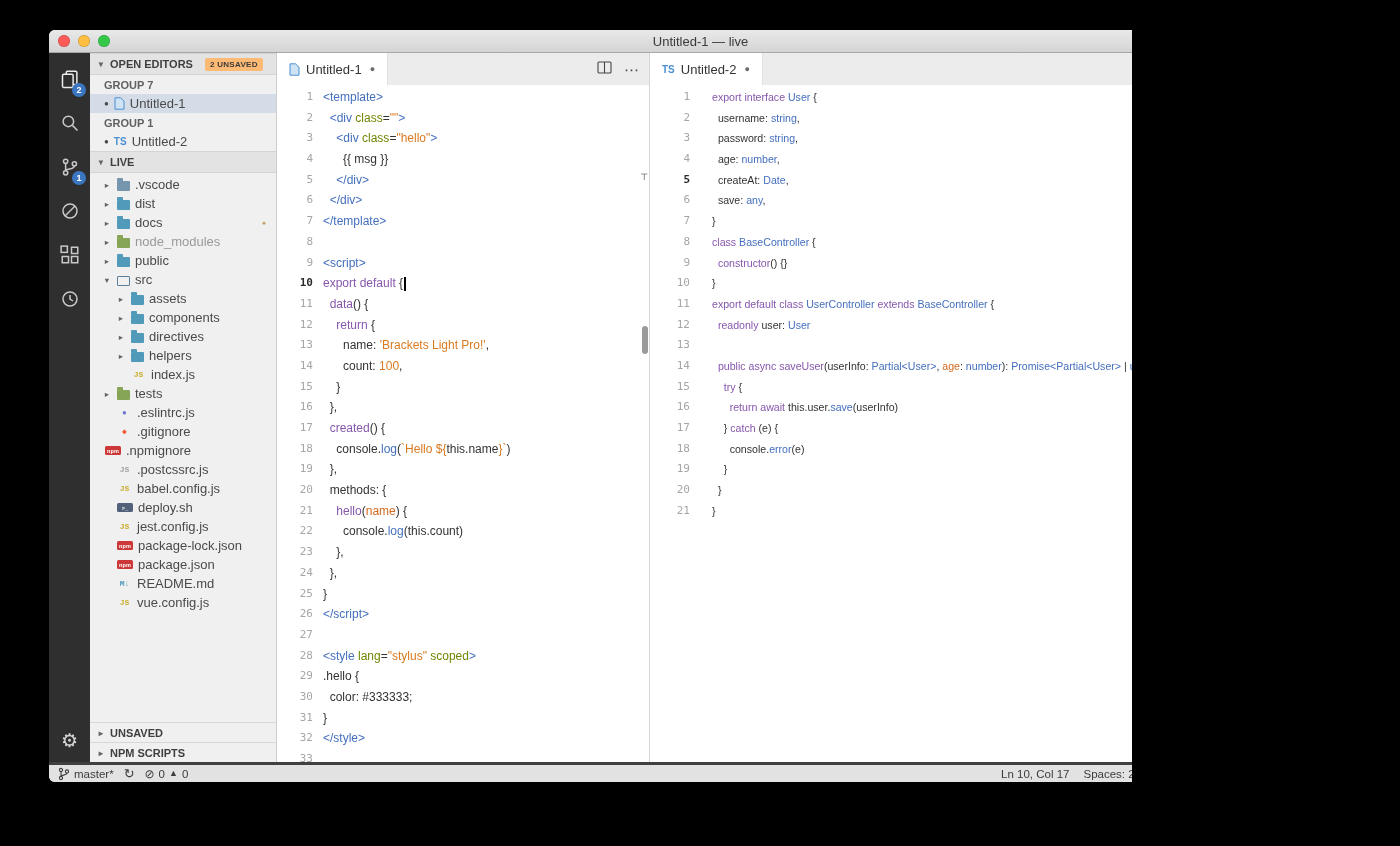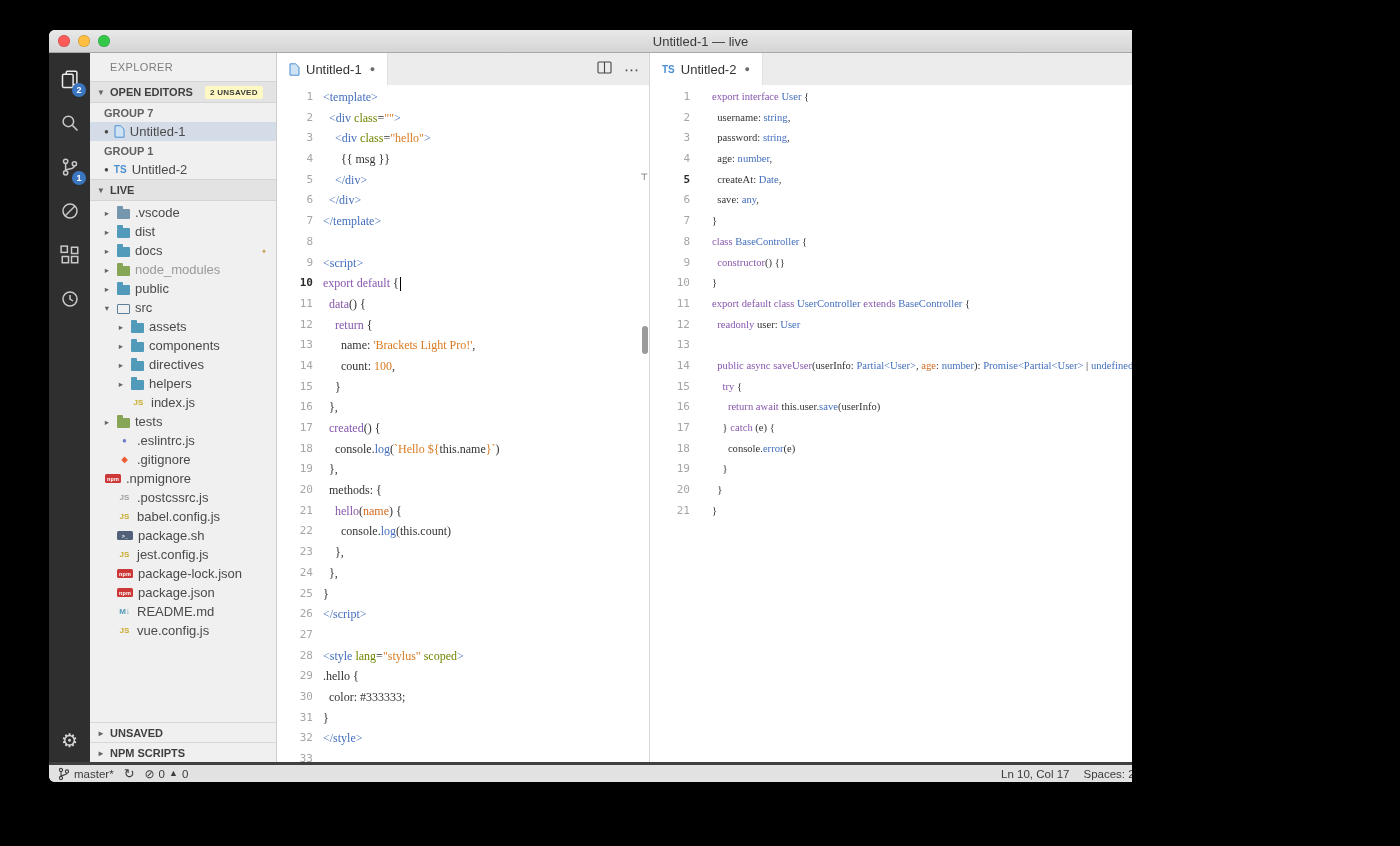--- a/index.html
+++ b/index.html
@@ -29,36 +29,36 @@
   .gear{font-size:19px;color:#d8d8d8;line-height:1;}
   
   .sidebar{flex:0 0 187px;box-sizing:border-box;background:#f0f0f0;border-right:1px solid #cccccc;
            display:flex;flex-direction:column;font-size:13px;color:#4a4a4a;min-height:0;overflow:hidden;}
   .explorer-title{flex:0 0 28px;display:flex;align-items:center;padding-left:20px;font-size:11px;
                   color:#7d7d7d;letter-spacing:.4px;}
   .section-header{flex:0 0 20px;display:flex;align-items:center;font-size:11px;font-weight:bold;color:#3f3f3f;
                   background:#e3e3e3;border-top:1px solid #d4d4d4;border-bottom:1px solid #d4d4d4;
                   padding-left:6px;gap:4px;}
   .chev{display:inline-block;width:10px;flex:0 0 10px;text-align:center;font-size:8.5px;color:#666;}
-  .pill-badge{margin-left:8px;background:#fef9c3;color:#3a3a3a;font-size:8px;font-weight:bold;
+  .pill-badge{margin-left:8px;background:#fdba74;color:#3a3a3a;font-size:8px;font-weight:bold;
               padding:2px 5px;border-radius:2px;letter-spacing:.3px;}
   .group-label{height:19px;display:flex;align-items:center;padding-left:14px;font-size:11px;
                font-weight:bold;color:#606060;}
   .oe-row{height:19px;display:flex;align-items:center;padding-left:14px;gap:5px;white-space:nowrap;}
   .oe-row.selected{background:#d4dce7;}
   .dirty-dot{font-size:8px;color:#4a4a4a;line-height:1;}
   .ts-ic{color:#4a90d2;font-weight:bold;font-size:10px;}
   .tree{flex:1 1 auto;overflow:hidden;padding-top:2px;}
   .tree-row{height:19px;display:flex;align-items:center;gap:5px;white-space:nowrap;}
   .folder-ic{width:13px;height:10px;flex:0 0 13px;border-radius:1px;position:relative;margin-top:2px;}
   .folder-ic::before{content:"";position:absolute;top:-3px;left:0;width:6px;height:3px;
                      border-radius:1px 1px 0 0;background:inherit;}
   .folder-ic.open{background:transparent;border:1.5px solid;box-sizing:border-box;}
   .folder-ic.open::before{display:none;}
-  .glyph-ic{width:15px;flex:0 0 15px;text-align:center;font-weight:bold;font-size:8px;line-height:1;}
+  .glyph-ic{width:15px;flex:0 0 15px;text-align:center;font-weight:bold;font-size:8px;line-height:1;font-family:Liberation Mono, monospace;}
   .pill-ic{width:16px;flex:0 0 16px;height:9px;border-radius:1.5px;color:#fff;font-size:5.5px;font-weight:bold;
            display:flex;align-items:center;justify-content:center;letter-spacing:.2px;}
   .tree-label{color:#4a4a4a;}
   .tree-label.muted{color:#9a9a9a;}
   .tree-dot{margin-left:auto;margin-right:10px;font-size:7px;line-height:1;}
   .bottom-sections{margin-top:auto;}
   .bottom-header{height:19px;border-top:1px solid #d8d8d8;display:flex;align-items:center;
                  font-size:11px;font-weight:bold;color:#3f3f3f;padding-left:6px;gap:4px;background:#f0f0f0;}
   
   .editors{flex:1;display:flex;min-width:0;background:#fff;}
@@ -71,21 +71,21 @@
   .tab-dirty{font-size:9px;color:var(--c-tab_dirty);margin-left:2px;}
   .tab-actions{margin-left:auto;display:flex;align-items:center;gap:12px;padding-right:10px;}
   .ellipsis{font-size:15px;color:#454545;line-height:1;}
   .split-ic svg{stroke:#454545;fill:none;stroke-width:1.1;}
   .editor-content{flex:1;display:flex;overflow:hidden;position:relative;padding-top:2px;}
   .gutter{flex:0 0 36px;text-align:right;color:#a6a6a6;font-family:"DejaVu Sans Mono",monospace;
           font-size:11px;line-height:20.7px;}
   .g2 .gutter{flex-basis:40px;}
   .ln{height:20.7px;}
   .ln.active{color:#2b2b2b;font-weight:bold;}
-  .code{flex:1;font-family:Liberation Serif, serif;font-size:12px;line-height:20.7px;
+  .code{flex:1;font-family:Liberation Sans, sans-serif;font-size:12px;line-height:20.7px;
         color:var(--c-text);white-space:pre;overflow:hidden;}
   .g1 .code{padding-left:10px;}
   .g2 .code{padding-left:22px;font-size:10.6px;}
   .cl{height:20.7px;}
   .tk-d{color:var(--c-text);} .tk-k{color:var(--c-keyword);} .tk-t{color:var(--c-type);}
   .tk-s{color:var(--c-string);} .tk-n{color:var(--c-number);} .tk-a{color:var(--c-attribute);}
   .tk-f{color:var(--c-function);} .tk-o{color:var(--c-parameter);}
   .cursor{display:inline-block;width:1.5px;height:14px;background:#000;vertical-align:middle;margin-left:1px;}
   .sb-thumb{position:absolute;right:1px;top:241px;width:6px;height:28px;background:#9b9b9b;border-radius:3px;}
   .sb-mark{position:absolute;right:1px;top:88px;font-size:9px;color:#333;line-height:1;}
@@ -162,21 +162,20 @@
             <path d="M8 4.8V8l2.4 1.6"></path>
           </svg>
         </div>
         <div class="ab-spacer"></div>
         <div class="ab-item">
           <span class="gear">⚙</span>
         </div>
       </div>
 
       <div class="sidebar">
-        <div class="explorer-title">EXPLORER</div>
 
         <div class="section-header">
           <span class="chev">▾</span>
           <span>OPEN EDITORS</span>
           <span class="pill-badge">2 UNSAVED</span>
         </div>
 
         <div class="group-label">GROUP 7</div>
         <div class="oe-row selected">
           <span class="dirty-dot">●</span>
@@ -281,21 +280,21 @@
               <span class="tree-label">.postcssrc.js</span>
             </div>
             <div class="tree-row" style="padding-left: 12px;">
               <span class="chev"></span>
               <span class="glyph-ic" style="color: rgb(201, 172, 46);">JS</span>
               <span class="tree-label">babel.config.js</span>
             </div>
             <div class="tree-row" style="padding-left: 12px;">
               <span class="chev"></span>
               <span class="pill-ic" style="background: rgb(81, 97, 122);">&gt;_</span>
-              <span class="tree-label">package.sh</span>
+              <span class="tree-label">deploy.sh</span>
             </div>
             <div class="tree-row" style="padding-left: 12px;">
               <span class="chev"></span>
               <span class="glyph-ic" style="color: rgb(201, 172, 46);">JS</span>
               <span class="tree-label">jest.config.js</span>
             </div>
             <div class="tree-row" style="padding-left: 12px;">
               <span class="chev"></span>
               <span class="pill-ic" style="background: rgb(203, 56, 55);">npm</span>
               <span class="tree-label">package-lock.json</span>

